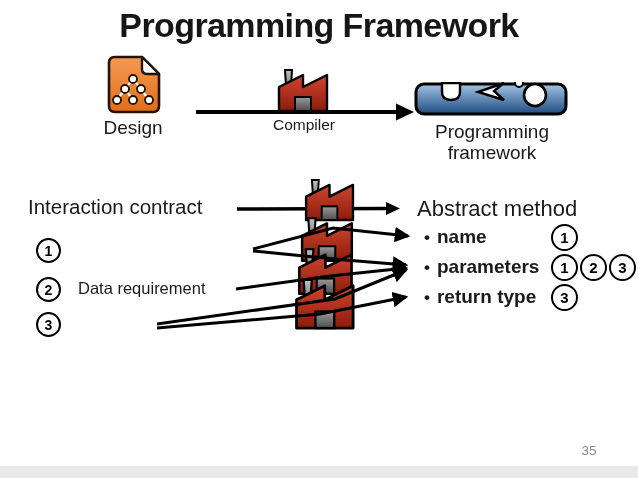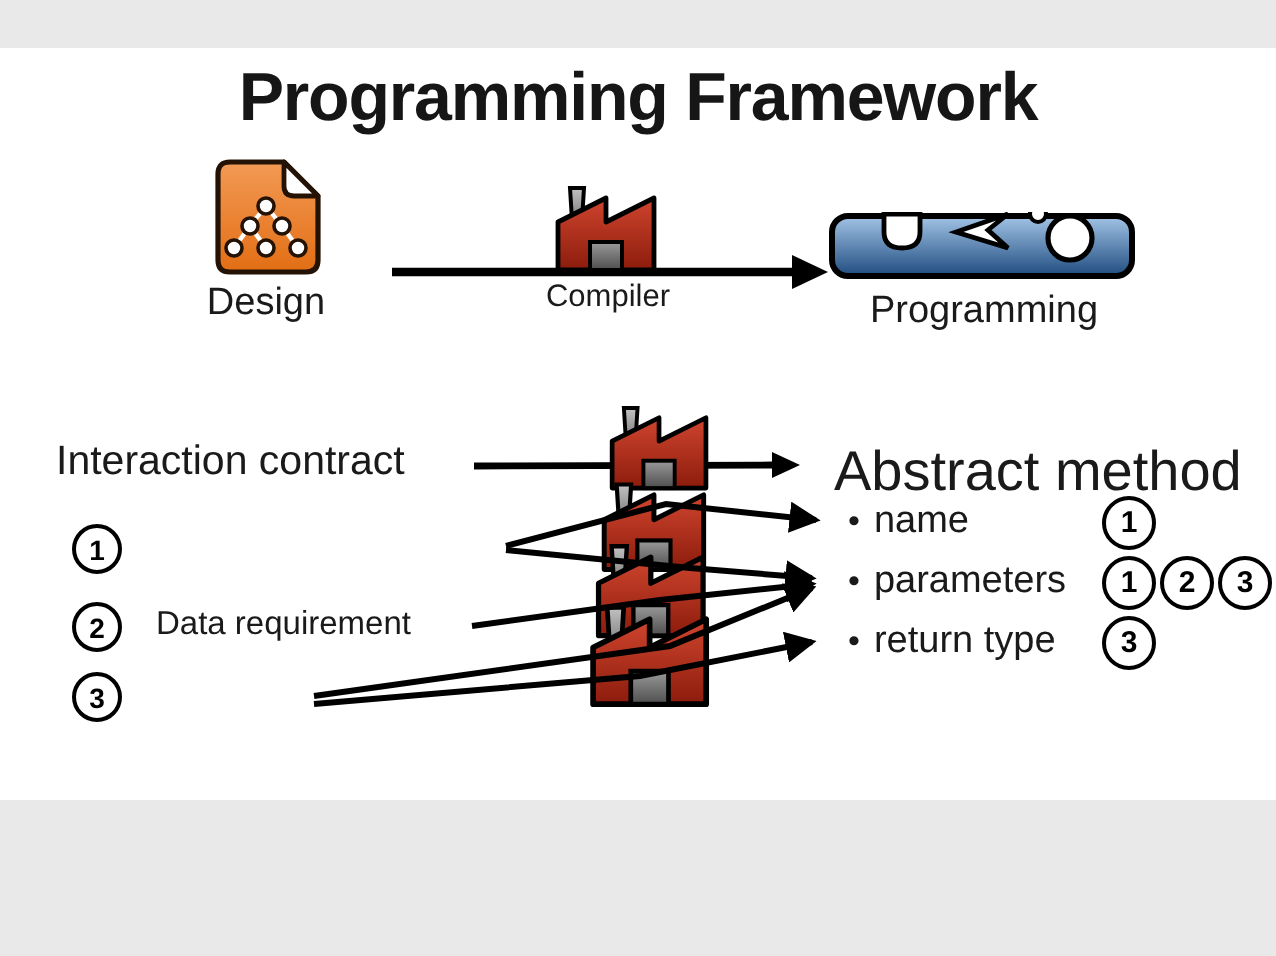--- a/index.html
+++ b/index.html
@@ -1,51 +1,51 @@
 <!DOCTYPE html>
 <html><head>
 <meta charset="utf-8">
 <style>
   html,body{margin:0;padding:0;background:#e9e9e9;}
   .slide{
-    position:relative;width:638px;height:376px;background:#ffffff;
-    overflow:hidden;font-family:"Liberation Sans",sans-serif;color:#1a1a1a;margin-top:24px;
+    position:relative;width:638px;height:466px;background:#ffffff;
+    overflow:hidden;font-family:"Liberation Sans",sans-serif;color:#1a1a1a;
   }
   .abs{position:absolute;}
   svg{display:block;}
   .overlay{position:absolute;left:0;top:0;width:638px;height:478px;pointer-events:none;}
 
   .title{
     position:absolute;top:6px;left:0;right:0;text-align:center;
     font-size:34px;font-weight:600;letter-spacing:-0.6px;color:#161616;
   }
   .caption{position:absolute;text-align:center;color:#1a1a1a;}
   .design-label{left:93px;top:117px;width:80px;font-size:19px;}
   .compiler-label{left:262px;top:116px;width:84px;font-size:15.5px;}
   .framework-label{left:418px;top:121px;width:148px;font-size:19px;line-height:21px;}
 
   .contract-heading{position:absolute;left:28px;top:195px;font-size:20.5px;}
-  .abstract-heading{position:absolute;left:417px;top:196px;font-size:28px;}
+  .abstract-heading{position:absolute;left:417px;top:196px;font-size:22px;}
 
   .contract-label{position:absolute;left:78px;font-size:16.5px;}
   .contract-label.i0{top:240px;}
   .contract-label.i1{top:279px;}
   .contract-label.i2{top:314px;}
 
   .badge{
     position:absolute;box-sizing:border-box;background:#fff;color:#000;
     border:2.4px solid #000;border-radius:50%;
     display:flex;align-items:center;justify-content:center;font-weight:600;
   }
   .badge-left{width:25px;height:25px;font-size:14px;left:36px;}
   .badge-left.i0{top:238px;}
   .badge-left.i1{top:277px;}
   .badge-left.i2{top:312px;}
 
-  .bullet-row{position:absolute;left:424px;font-size:19px;white-space:nowrap;}
+  .bullet-row{position:absolute;left:424px;font-size:19px;white-space:nowrap;font-weight:bold;}
   .bullet-row.b0{top:226px;}
   .bullet-row.b1{top:256px;}
   .bullet-row.b2{top:286px;}
   .bullet-dot{margin-right:7px;font-size:17px;}
 
   .ref-group{position:absolute;left:551px;display:flex;gap:2px;}
   .ref-group.b0{top:224px;}
   .ref-group.b1{top:254px;}
   .ref-group.b2{top:284px;}
   .badge-right{position:static;width:27px;height:27px;font-size:15px;}
@@ -150,20 +150,21 @@
       <polyline points="236,289 330,276 406,268" marker-end="url(#ah)"></polyline>
       <polyline points="157,324 335,299 406,270" marker-end="url(#ah)"></polyline>
       <polyline points="157,328 320,314 406,297" marker-end="url(#ah)"></polyline>
     </g>
   </svg>
 
   <div class="caption compiler-label">Compiler</div>
   <div class="caption design-label">Design</div>
   <div class="caption framework-label">
     <div>Programming</div>
+    <div>framework</div>
   </div>
 
   <div class="contract-heading">Interaction contract</div>
 
   <div class="badge badge-left i0">1</div>
 
   <div class="badge badge-left i1">2</div>
   <div class="contract-label i1">Data requirement</div>
 
   <div class="badge badge-left i2">3</div>

